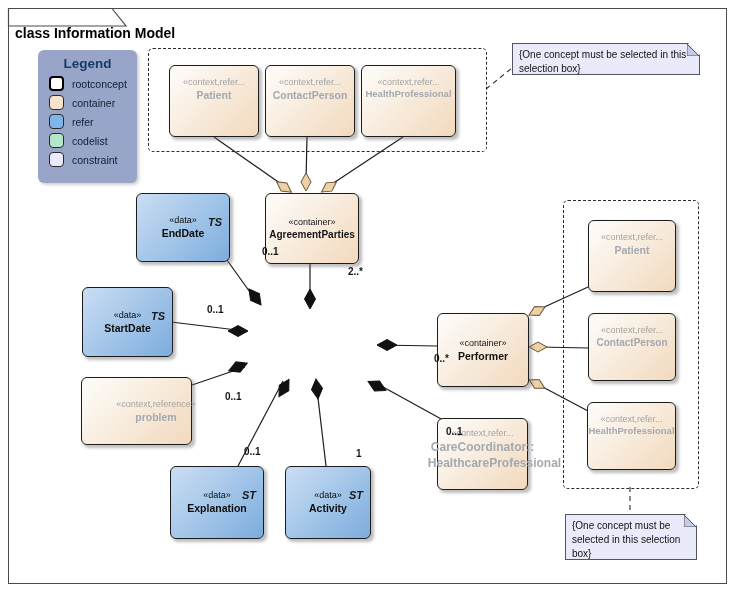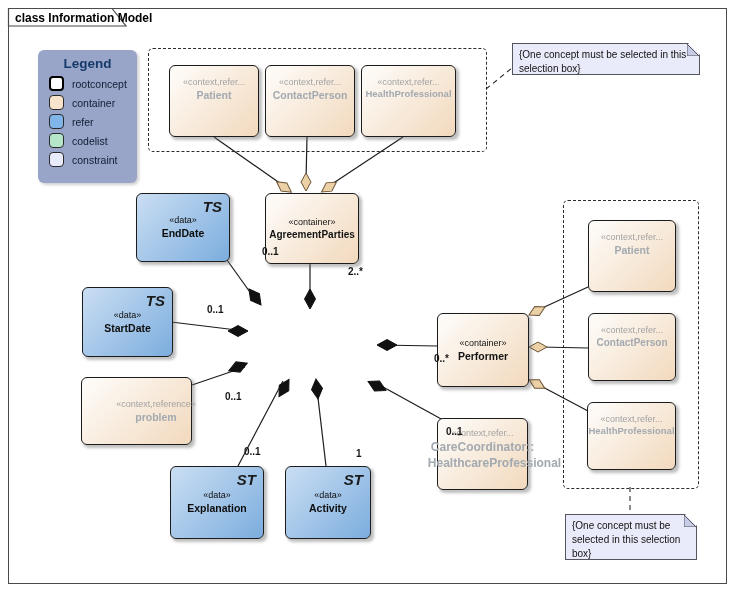--- a/index.html
+++ b/index.html
@@ -17,21 +17,21 @@
   .node .nm{font-size:10.5px;font-weight:bold;}
   .ref{background:linear-gradient(135deg,#fefdfb 0%,#f2d9bd 100%);justify-content:flex-start;padding-top:10px;box-sizing:border-box;}
   .ref .st{color:#a3a3a3;}
   .ref .nm{color:#a3a9b0;}
   .container-node{background:linear-gradient(135deg,#fefdfb 0%,#f2d9bd 100%);}
   .container-node .st,.container-node .nm{color:#141414;}
   .data-node{background:linear-gradient(135deg,#cadef3 0%,#7cadde 100%);}
   .data-node .st,.data-node .nm{color:#0d0d0d;}
   .root-node{background:linear-gradient(135deg,#fdfdfd 0%,#e7e7e7 100%);
              border:3px solid #000;border-radius:5px;}
-  .tag{position:absolute;top:3px;right:7px;font-size:15px;font-style:italic;font-weight:600;color:#1a1a1a;}
+  .tag{position:absolute;top:21px;right:7px;font-size:11px;font-style:italic;font-weight:600;color:#1a1a1a;}
 
   .dashed-box{position:absolute;border:1.5px dashed #2c2c2c;border-radius:5px;background:transparent;}
 
   .note{position:absolute;background:#eaebfa;border:1px solid #55555e;
         font-size:10px;color:#111;padding:4px 6px;box-sizing:border-box;line-height:1.4;
         clip-path:polygon(0 0,calc(100% - 12px) 0,100% 12px,100% 100%,0 100%);}
   .note .fold{position:absolute;top:0;right:0;}
 
   #legend{position:absolute;left:38px;top:50px;width:99px;height:133px;
           background:#98a5c9;border-radius:6px;box-shadow:2px 2px 3px rgba(120,120,120,.35);
@@ -40,21 +40,21 @@
   .lg-row{display:flex;align-items:center;gap:8px;margin-bottom:4px;}
   .swatch{width:15px;height:15px;border-radius:4px;border:1px solid #2a2a2a;flex:0 0 auto;box-sizing:border-box;}
   .sw-root{background:#fff;border:2.5px solid #000;}
   .sw-container{background:#f8e3cd;}
   .sw-data{background:#7fb5e8;}
   .sw-codelist{background:#b5e6c9;}
   .sw-constraint{background:#e9eafc;}
   .lg-label{font-size:10.5px;color:#101d33;}
 
   .mult{position:absolute;font-size:10px;font-weight:bold;color:#161616;white-space:nowrap;padding-left:31px;}
-  #tab-label{position:absolute;left:15px;top:11px;font-size:12px;font-weight:bold;color:#000;white-space:nowrap;}
+  #tab-label{position:absolute;left:15px;top:25px;font-size:14px;font-weight:bold;color:#000;white-space:nowrap;}
   .nm2{font-size:12px;font-weight:bold;color:#a3a9b0;white-space:nowrap;margin-left:24px;}
 </style>
 </head>
 <body>
 
 <div id="canvas">
   <div id="frame"></div>
 
   <svg id="connectors" viewBox="0 0 734 591">
 

